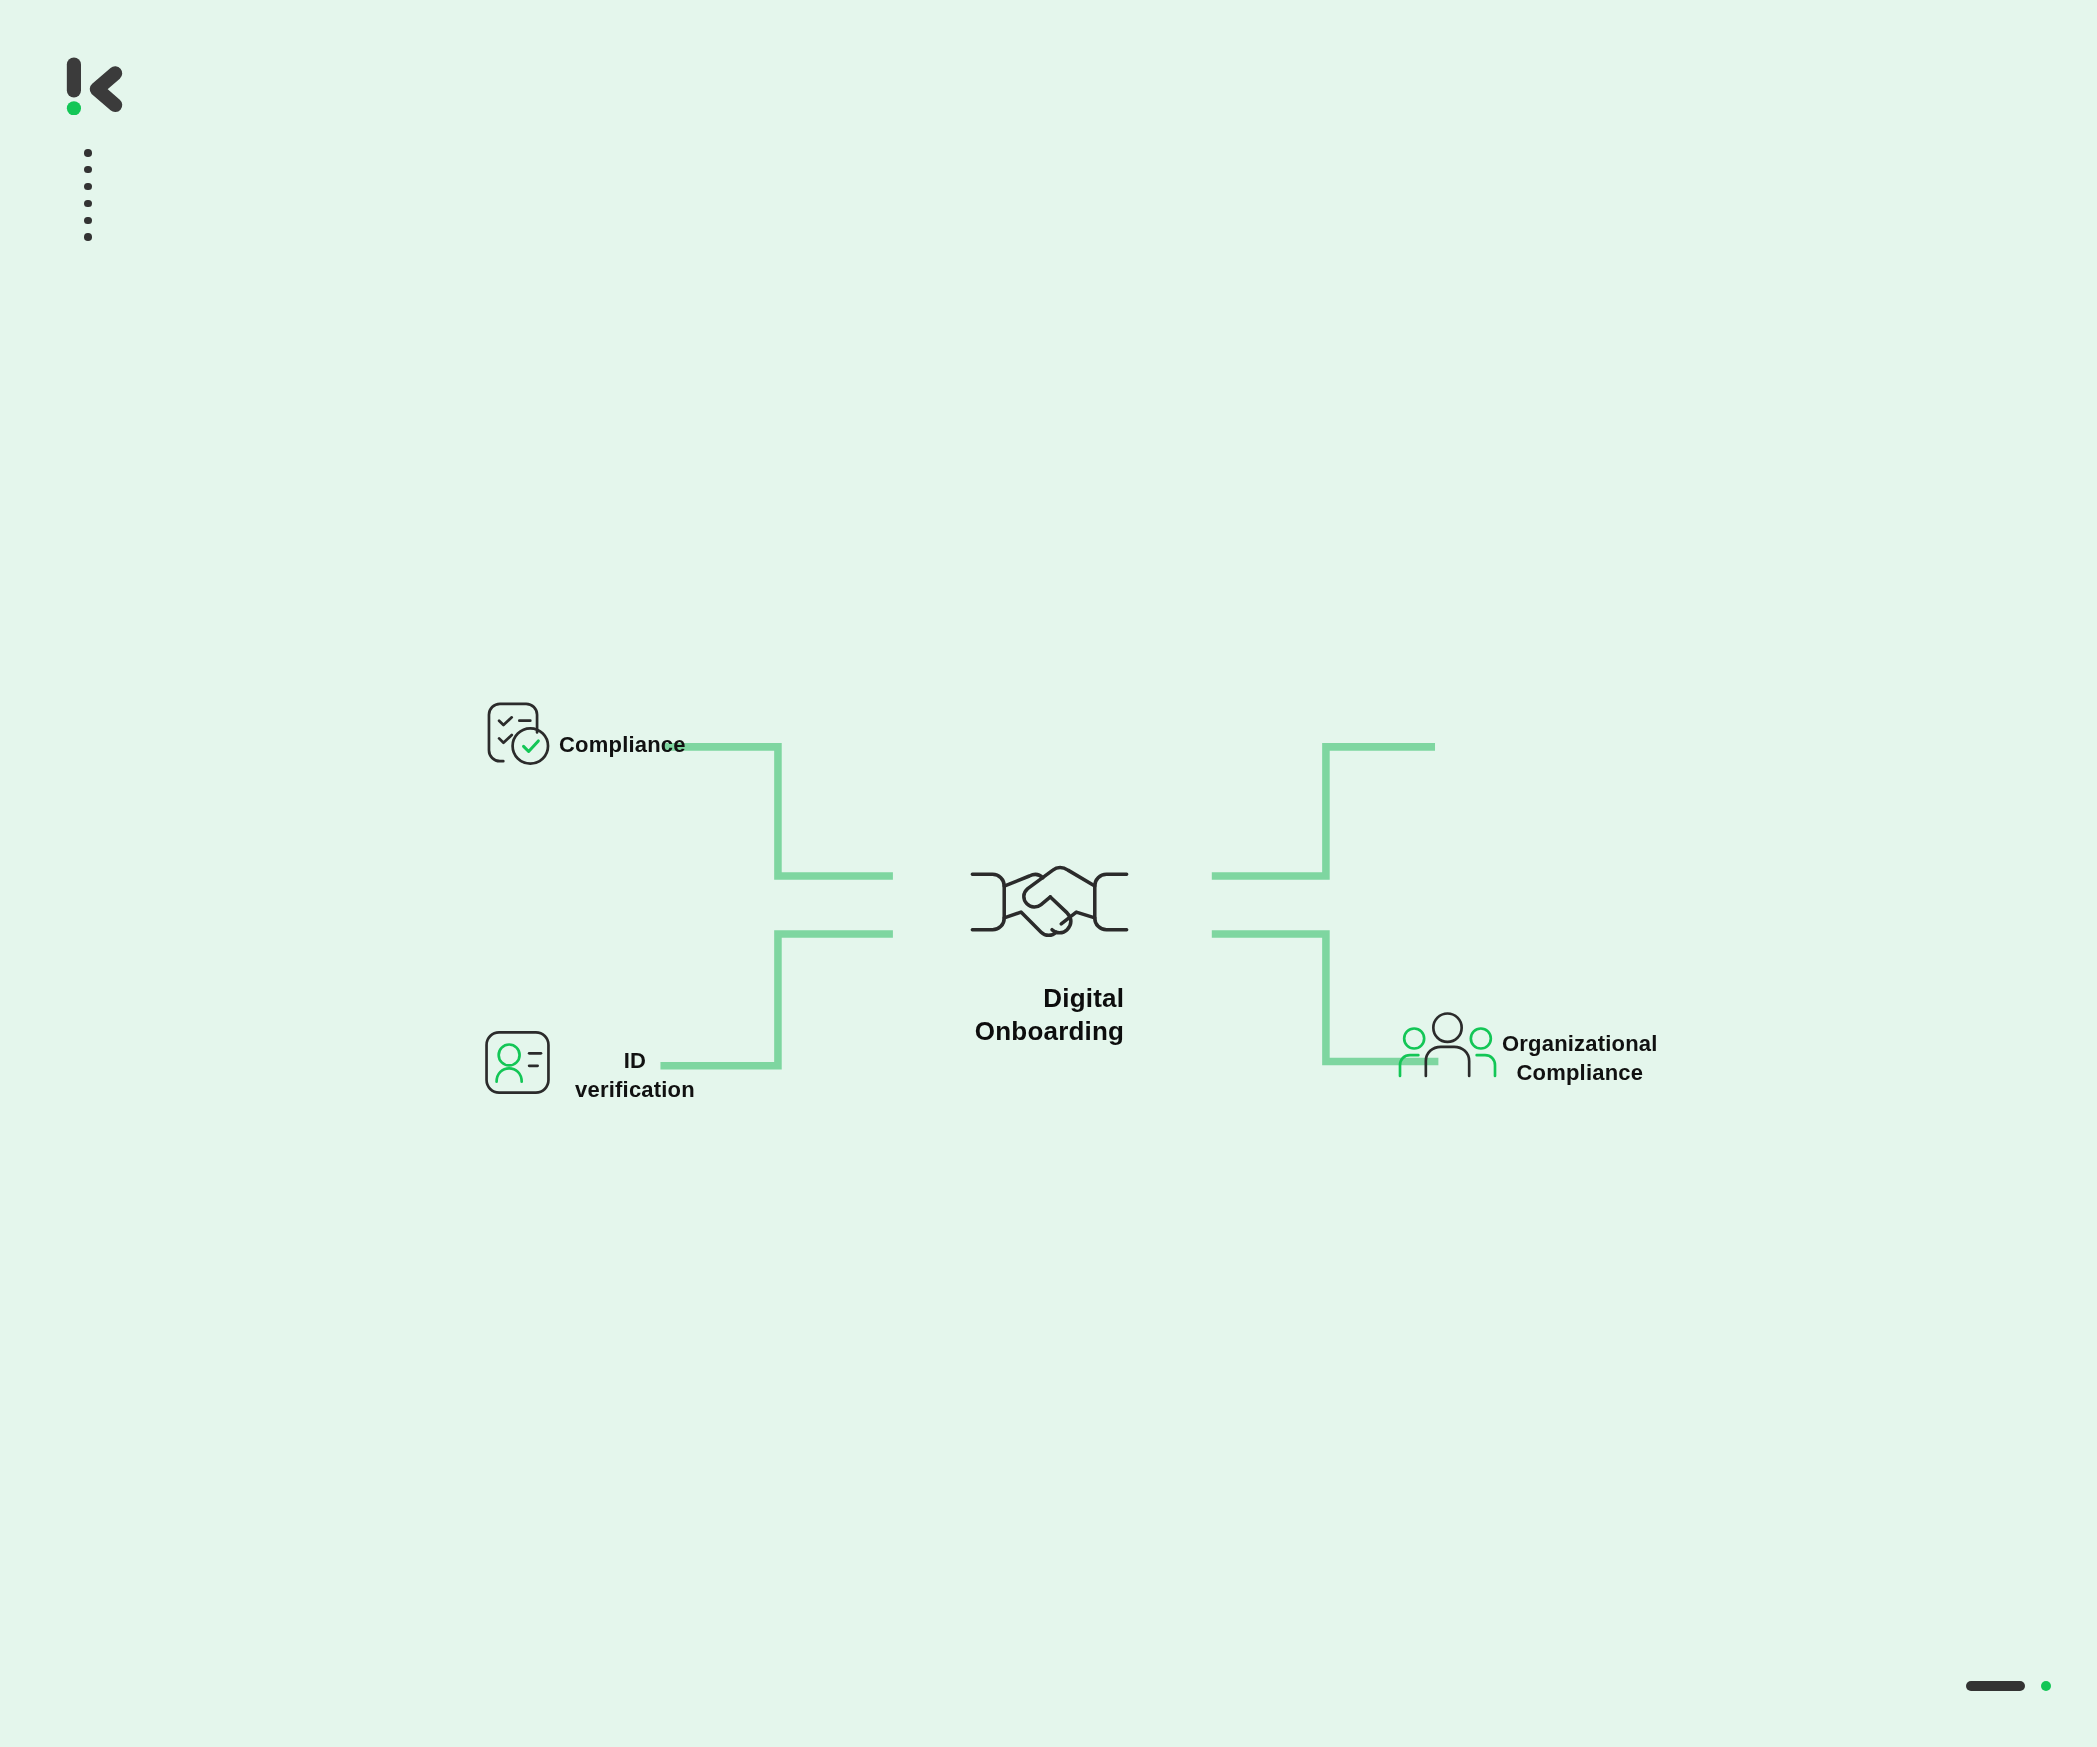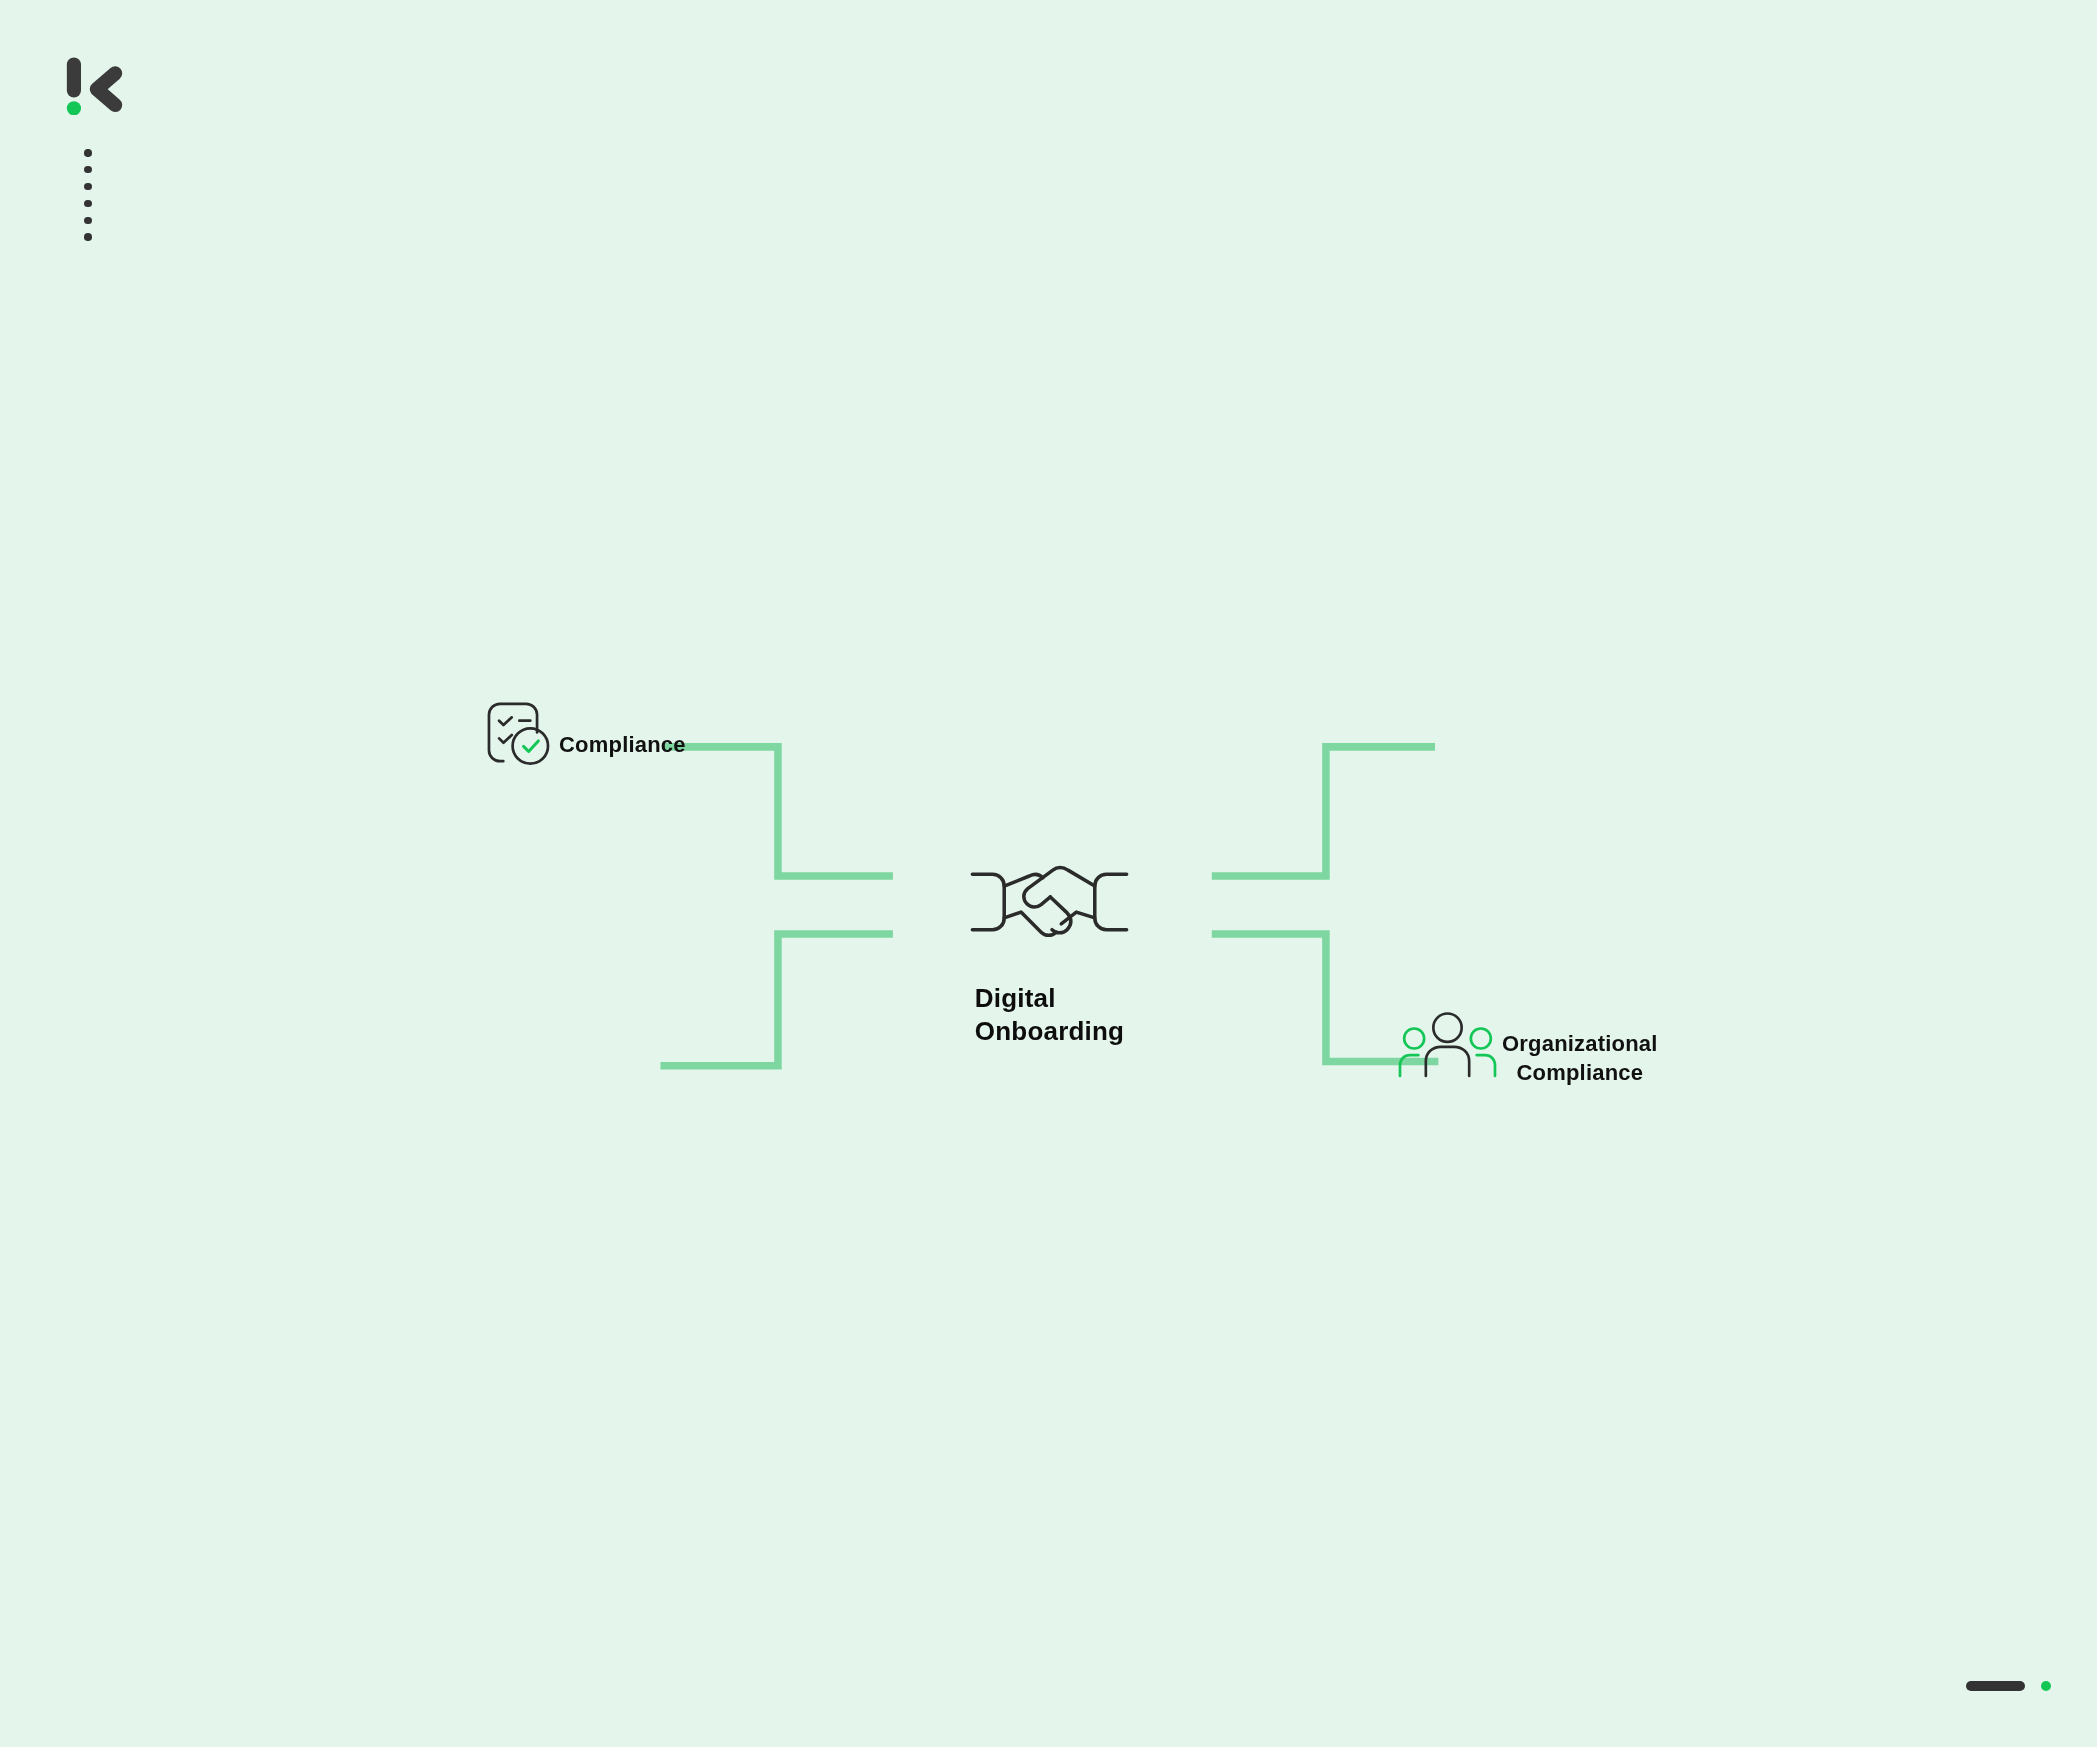--- a/index.html
+++ b/index.html
@@ -30,21 +30,21 @@
   
   #node-compliance     { left:478px;  top:692px;  width:235px; }
   #node-id-verification{ left:474px;  top:1024px; width:235px; }
   #node-time-saving    { left:1393px; top:692px;  width:235px; }
   #node-org-efficiency { left:1393px; top:1007px; width:243px; }
 
   #node-center { position:absolute; left:957px; top:860px; width:185px;
                  display:flex; flex-direction:column; align-items:center; }
   #node-center .center-label {
     margin-top:35px; font-size:26px; font-weight:700; color:#0d0d0d;
-    text-align:left; line-height:1.28; white-space:pre-line; letter-spacing:0.2px;
+    text-align:right; line-height:1.28; white-space:pre-line; letter-spacing:0.2px;
   }
 
   
   #connectors { position:absolute; left:0; top:0; width:2098px; height:1748px; }
 
   
   #slide-indicator { position:absolute; right:47px; bottom:57px;
                      display:flex; align-items:center; gap:16px; }
   #indicator-bar { width:59px; height:9.2px; border-radius:5px; background:#333333; }
   #indicator-dot { width:10px; height:10px; border-radius:50%; background:#13c656; }
@@ -94,20 +94,32 @@
           <path d="M25 34 l5.2 5.2 L40 30" stroke="#2b2b2b" stroke-width="3.2" stroke-linecap="round" stroke-linejoin="round"></path>
           <path d="M25 55 l5.2 5.2 L40 51" stroke="#2b2b2b" stroke-width="3.2" stroke-linecap="round" stroke-linejoin="round"></path>
           <path d="M49 34 H62" stroke="#2b2b2b" stroke-width="3.2" stroke-linecap="round"></path>
           <circle cx="62" cy="64" r="21" stroke="#2b2b2b" stroke-width="3.2"></circle>
           <path d="M54 64.5 l6 6 L71.5 58" stroke="#13c656" stroke-width="3.6" stroke-linecap="round" stroke-linejoin="round"></path>
         </svg>
       </span>
       <span class="node-label">Compliance</span>
     </div>
 
+    <div class="node" id="node-id-verification">
+      <span class="icon">
+        <svg width="87" height="69" viewBox="0 0 104 82" fill="none">
+          <rect x="15" y="5" width="74" height="72" rx="15" stroke="#2b2b2b" stroke-width="3.2"></rect>
+          <circle cx="42" cy="32" r="12.5" stroke="#13c656" stroke-width="3.2"></circle>
+          <path d="M27 64 C27 54 34 48 42 48 C50 48 57 54 57 64" stroke="#13c656" stroke-width="3.2" stroke-linecap="round"></path>
+          <path d="M66 30 H80" stroke="#2b2b2b" stroke-width="3.4" stroke-linecap="round"></path>
+          <path d="M66 45 H76" stroke="#2b2b2b" stroke-width="3.4" stroke-linecap="round"></path>
+        </svg>
+      </span>
+      <span class="node-label">ID verification</span>
+    </div>
 
 
     <div class="node" id="node-org-efficiency">
       <span class="icon">
         <svg width="109" height="70" viewBox="0 0 130 84" fill="none">
           <circle cx="65" cy="20" r="17" stroke="#2b2b2b" stroke-width="3.2"></circle>
           <path d="M39 78 V60 C39 50 47 43 57 43 H73 C83 43 91 50 91 60 V78" stroke="#2b2b2b" stroke-width="3.2" stroke-linecap="round"></path>
           <circle cx="25" cy="33" r="12" stroke="#13c656" stroke-width="3.2"></circle>
           <circle cx="105" cy="33" r="12" stroke="#13c656" stroke-width="3.2"></circle>
           <path d="M8 78 V65 C8 58 13 53 20 53 H30" stroke="#13c656" stroke-width="3.2" stroke-linecap="round"></path>

